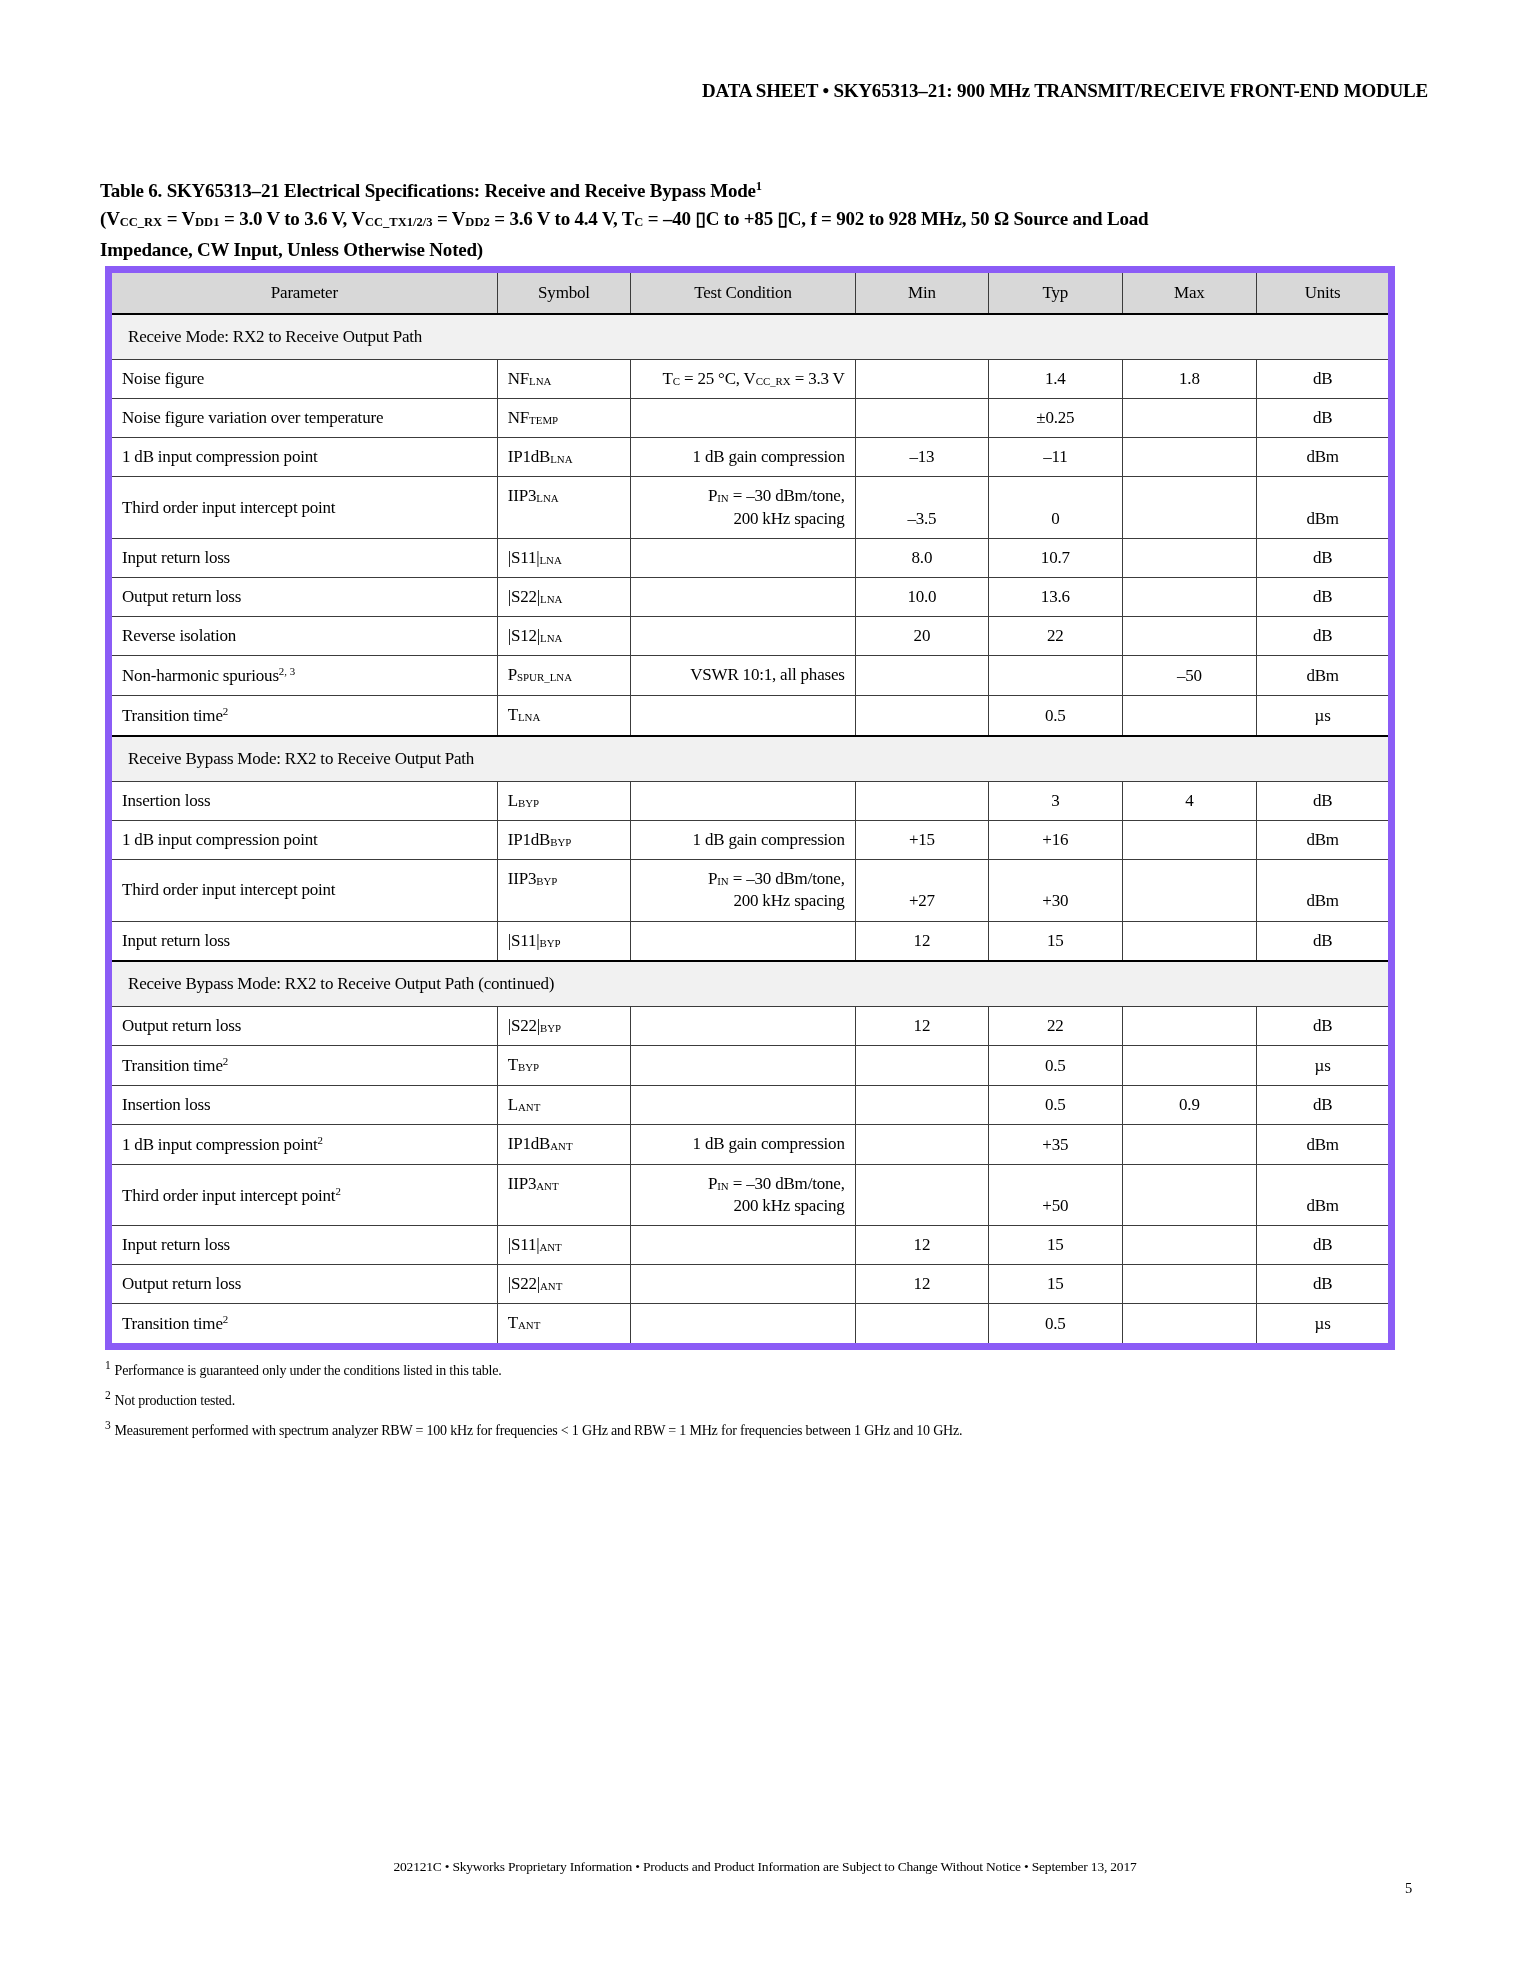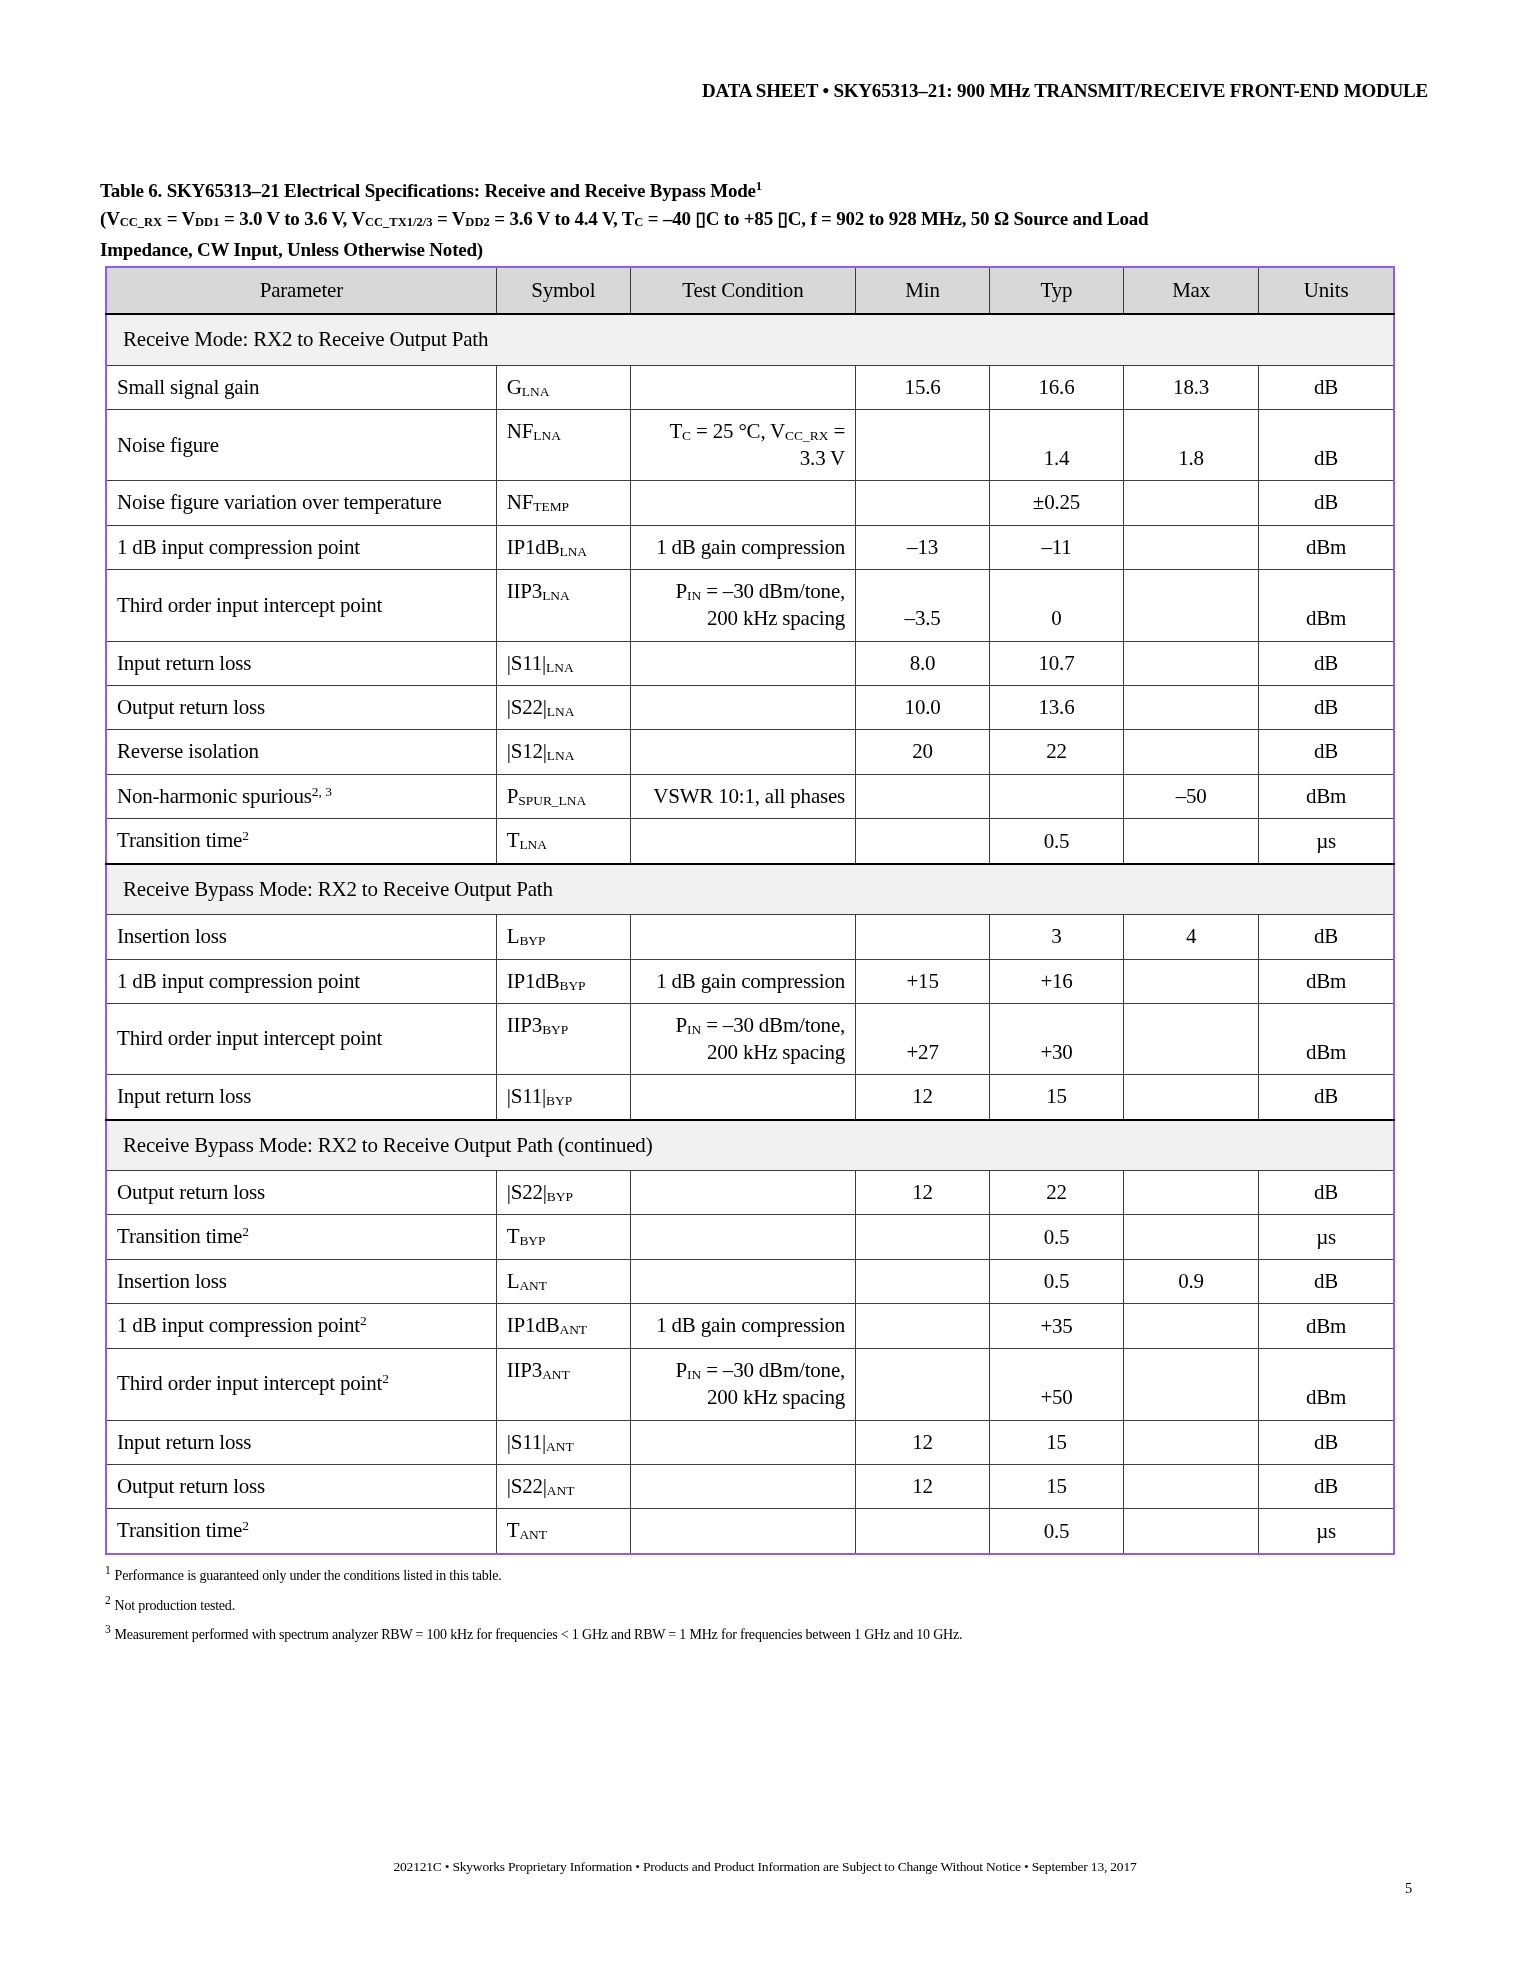--- a/index.html
+++ b/index.html
@@ -22,22 +22,22 @@
     font-size:19px;font-weight:700;line-height:28px;
   }
   .title-block sup{font-size:66%;vertical-align:0.55em;}
   .title-block sub{font-size:66%;vertical-align:-0.1em;letter-spacing:0;}
   .content{
     position:absolute;top:266px;left:105px;width:1290px;
   }
   table.spec{
     width:100%;
     border-collapse:collapse;
-    border:2px solid #8b5cf6;
-    font-size:21px;
+    border:7px solid #8b5cf6;
+    font-size:17px;
     line-height:1.3;
     table-layout:fixed;
   }
   table.spec col:nth-child(1){width:30.3%;}
   table.spec col:nth-child(2){width:10.4%;}
   table.spec col:nth-child(3){width:17.5%;}
   table.spec col:nth-child(4){width:10.4%;}
   table.spec col:nth-child(5){width:10.4%;}
   table.spec col:nth-child(6){width:10.5%;}
   table.spec col:nth-child(7){width:10.5%;}
@@ -111,29 +111,20 @@
             <th>Typ</th>
             <th>Max</th>
             <th>Units</th>
           </tr>
         </thead>
         <tbody>
           <tr class="section">
             <td colspan="7">Receive Mode: RX2 to Receive Output Path</td>
           </tr>
           <tr>
-            <td class="c-param"><span>Small signal gain</span></td>
-            <td class="c-symbol"><span>G</span><sub>LNA</sub></td>
-            <td class="c-cond"></td>
-            <td class="c-val">15.6</td>
-            <td class="c-val">16.6</td>
-            <td class="c-val">18.3</td>
-            <td class="c-val">dB</td>
-          </tr>
-          <tr>
             <td class="c-param"><span>Noise figure</span></td>
             <td class="c-symbol"><span>NF</span><sub>LNA</sub></td>
             <td class="c-cond"><span>T</span><sub>C</sub><span> = 25 °C, V</span><sub>CC_RX</sub><span> = 3.3 V</span></td>
             <td class="c-val"></td>
             <td class="c-val">1.4</td>
             <td class="c-val">1.8</td>
             <td class="c-val">dB</td>
           </tr>
           <tr>
             <td class="c-param"><span>Noise figure variation over temperature</span></td>

